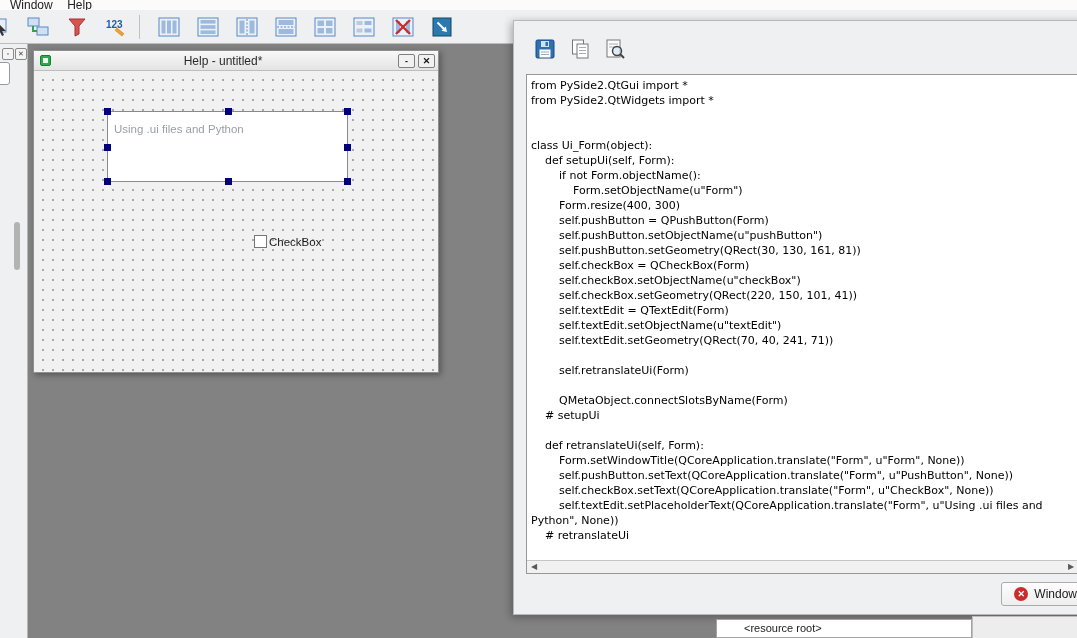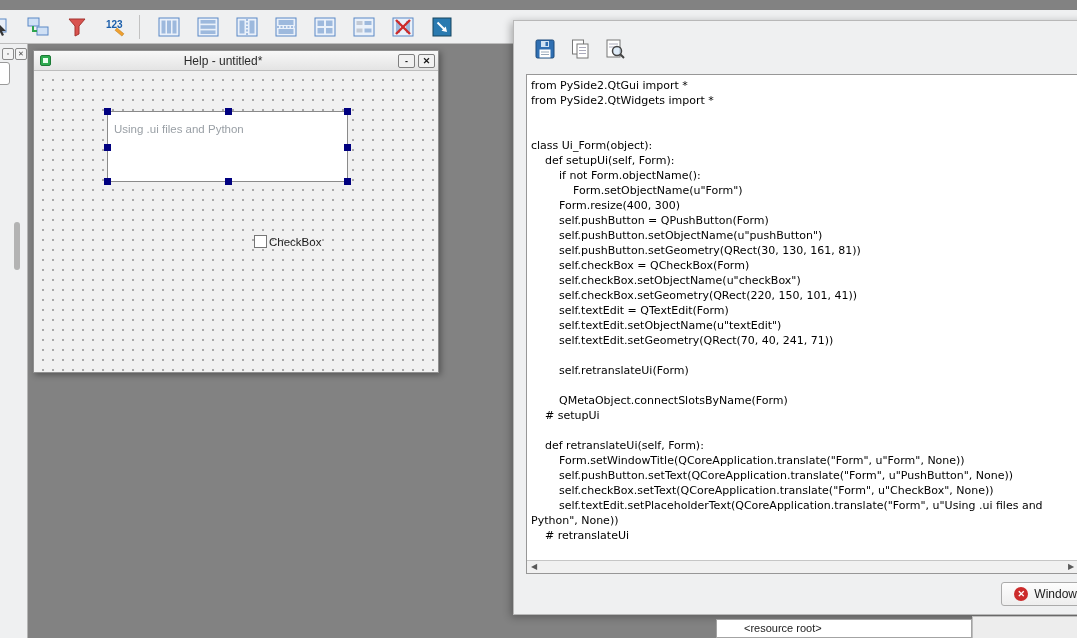--- a/index.html
+++ b/index.html
@@ -70,20 +70,24 @@
   
   .bottom-right-panel { position:absolute; left:972px; top:616px; width:105px; height:22px; background:#ededed; border-top:1px solid #bdbdbd; border-left:1px solid #bdbdbd; }
   .resource-box { position:absolute; left:716px; top:619px; width:256px; height:19px; background:#ffffff; border:1px solid #a3a3a3; }
   .resource-item { font-size:11px; color:#1a1a1a; line-height:17px; padding-left:27px;border-radius:7px; }
 </style>
 </head>
 <body>
 
 <div class="screen">
 
+  <div class="menubar">
+    <span>Window</span>
+    <span>Help</span>
+  </div>
 
   <div class="toolbar">
     <div class="tbtn cut">
       <svg width="24" height="24" viewBox="0 0 24 24">
         <rect x="3" y="4" width="16" height="13" fill="#e8eef7" stroke="#5a87c5"></rect>
         <polygon points="12,9 19,16 15,16 17,20 15,21 13,17 11,19" fill="#333"></polygon>
       </svg>
     </div>
     <div class="tbtn">
       <svg width="24" height="24" viewBox="0 0 24 24">

